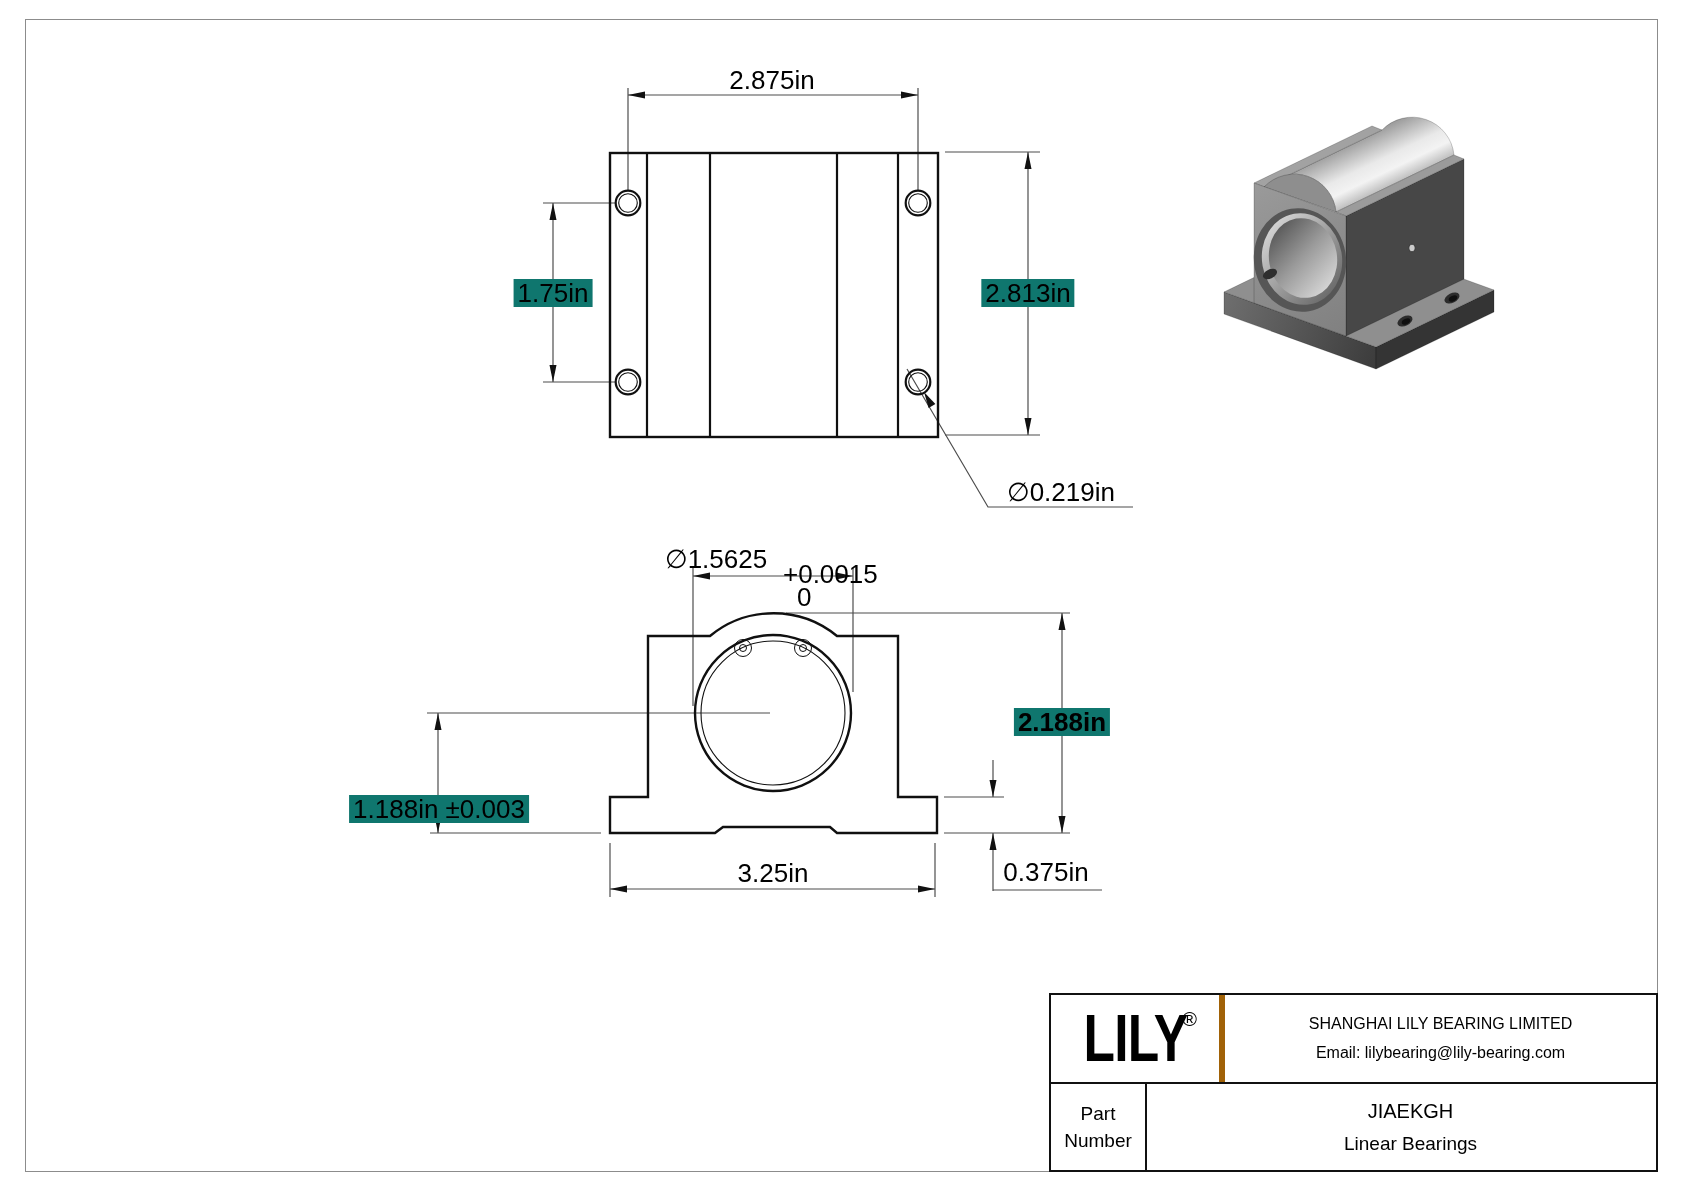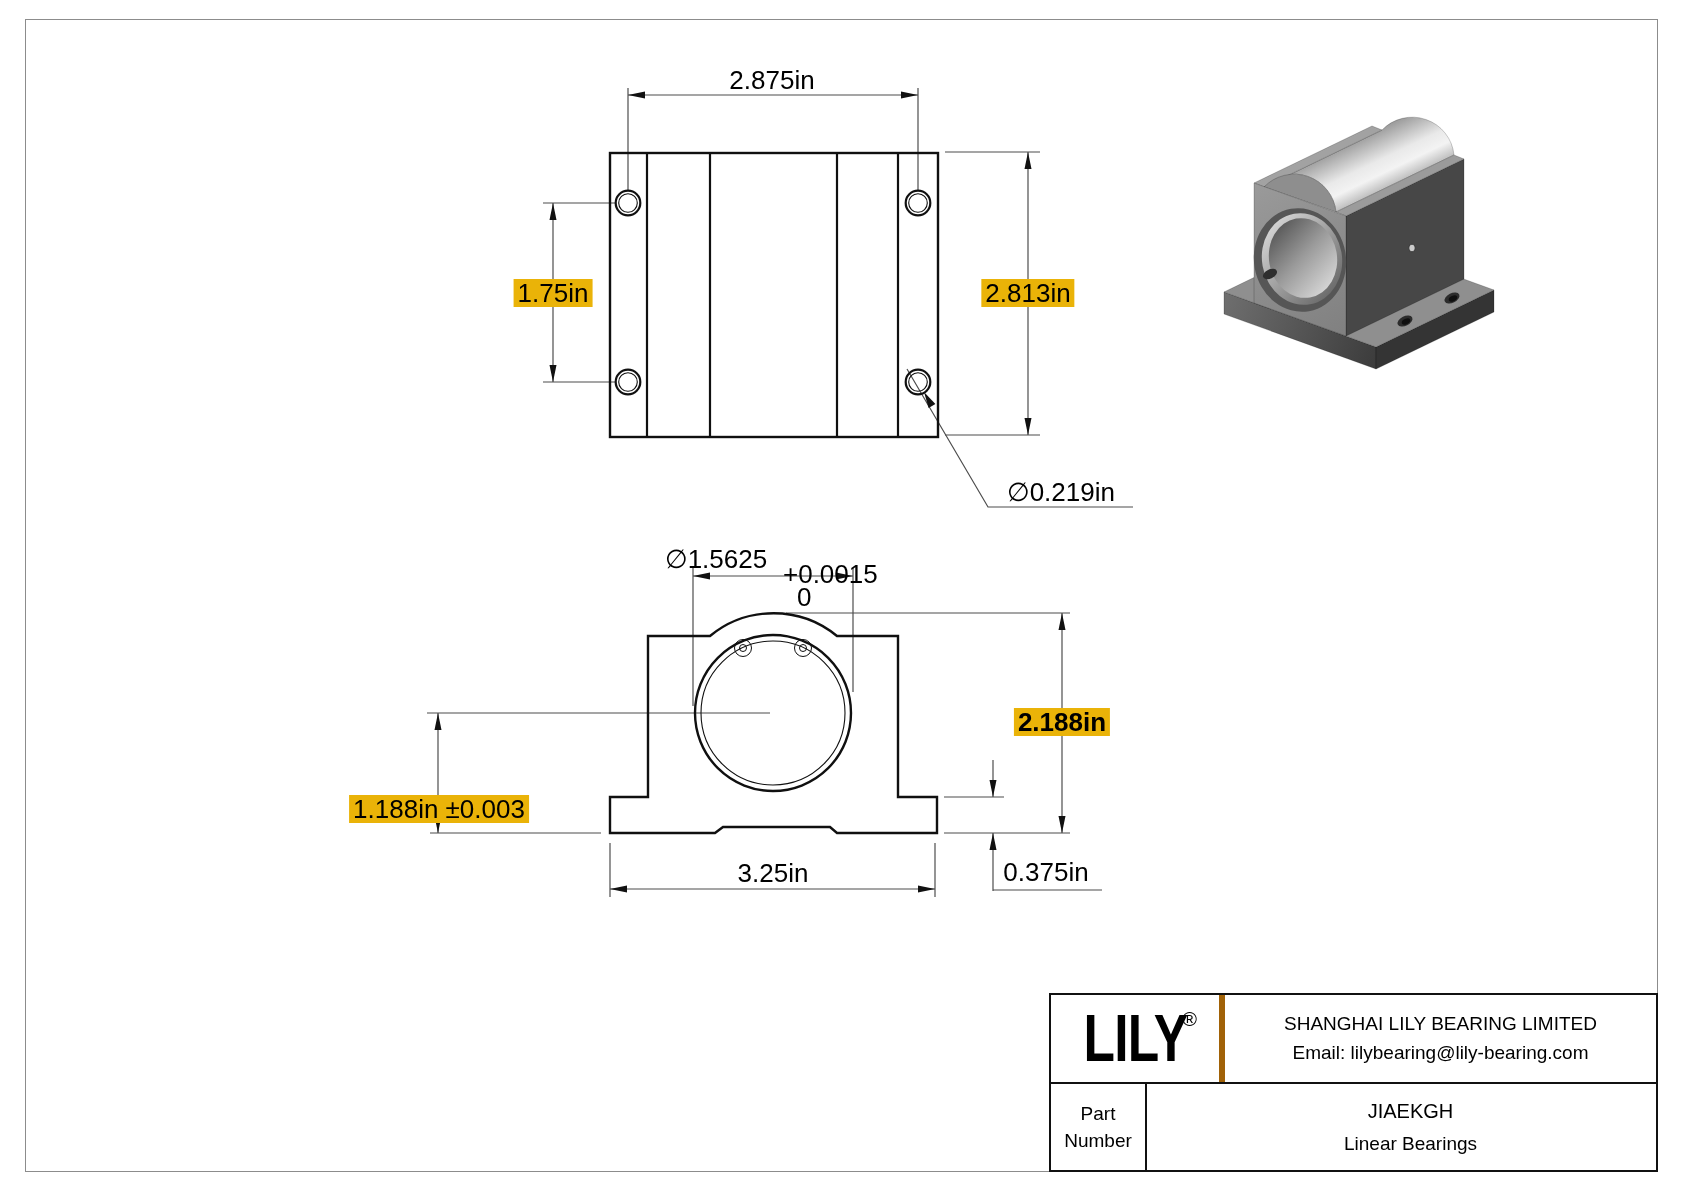--- a/index.html
+++ b/index.html
@@ -12,21 +12,21 @@
     position:absolute;left:25px;top:19px;width:1633px;height:1153px;
     border:1.5px solid #8c8c8c;
   }
   svg{position:absolute;left:0;top:0;z-index:1;}
   .dim-label{
     position:absolute;z-index:2;font-size:26px;line-height:28px;color:#000;
     white-space:nowrap;
   }
   .center-anchor{transform:translate(-50%,-50%);}
   .left-anchor{transform:translate(0,-50%);}
-  .mask{background:#eab308;padding:0 4px;}
+  .mask{background:#0f766e;padding:0 4px;}
   .tol-stack{
     position:absolute;z-index:2;font-size:26px;line-height:23px;white-space:nowrap;
   }
   .tol-lower{padding-left:14px;}
   
   #title-block{
     position:absolute;left:1049px;top:993px;width:609px;height:179px;z-index:2;
     border:2px solid #111;background:#fff;display:flex;flex-direction:column;
   }
   .tb-row{display:flex;flex:1 1 0;min-height:0;}
@@ -36,21 +36,21 @@
   #tb-company-cell{flex:1;}
   #tb-partlabel-cell{width:96px;border-right:2px solid #111;}
   #tb-partnum-cell{flex:1;padding-left:18px;}
   #logo-text{
     font-size:66px;font-weight:700;letter-spacing:-1px;
     transform:scaleX(0.78);transform-origin:center;line-height:66px;
   }
   #logo-reg{
     position:absolute;right:22px;top:13px;font-size:20px;font-weight:400;
   }
-  .tb-line{font-size:19px;line-height:29px;}
+  .tb-line{font-size:16px;line-height:29px;}
   .tb-small{font-size:19px;line-height:27px;}
   #part-number-text{font-size:20px;line-height:30px;margin-bottom:4px;}
 </style>
 </head>
 <body>
 
 <div id="stage">
   <div id="page-frame"></div>
 
   <svg width="1684" height="1191" viewBox="0 0 1684 1191">

